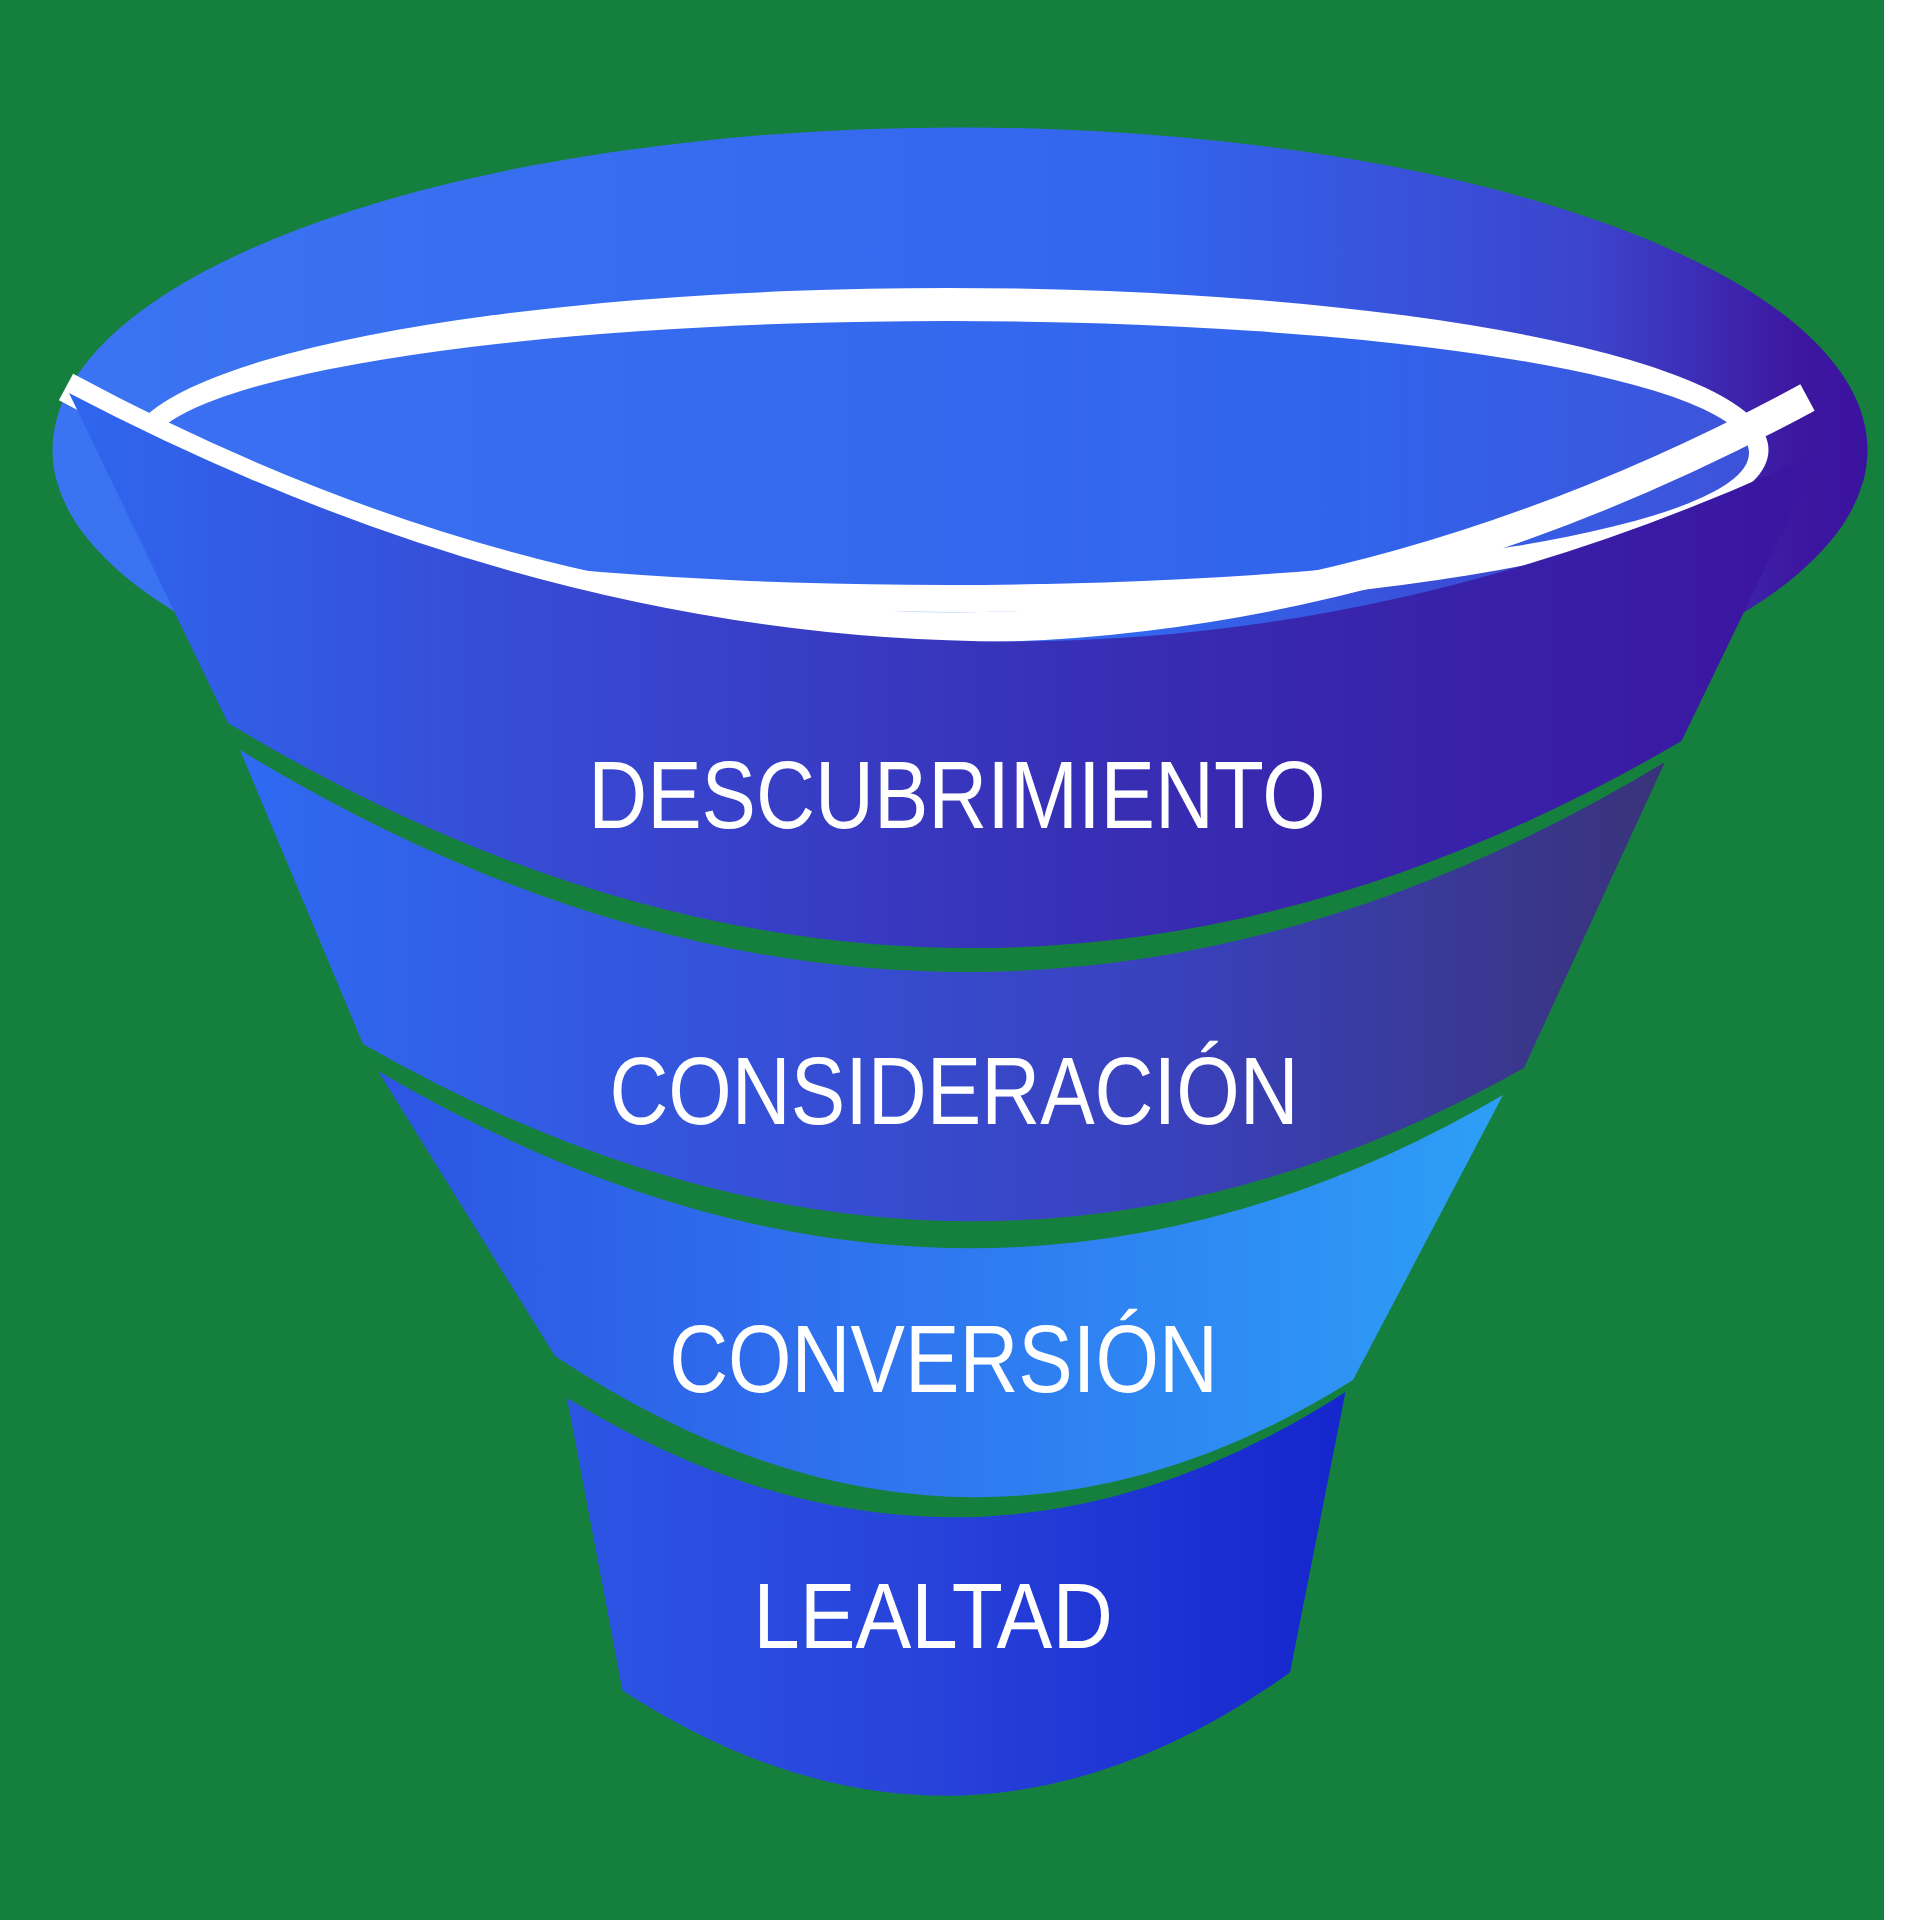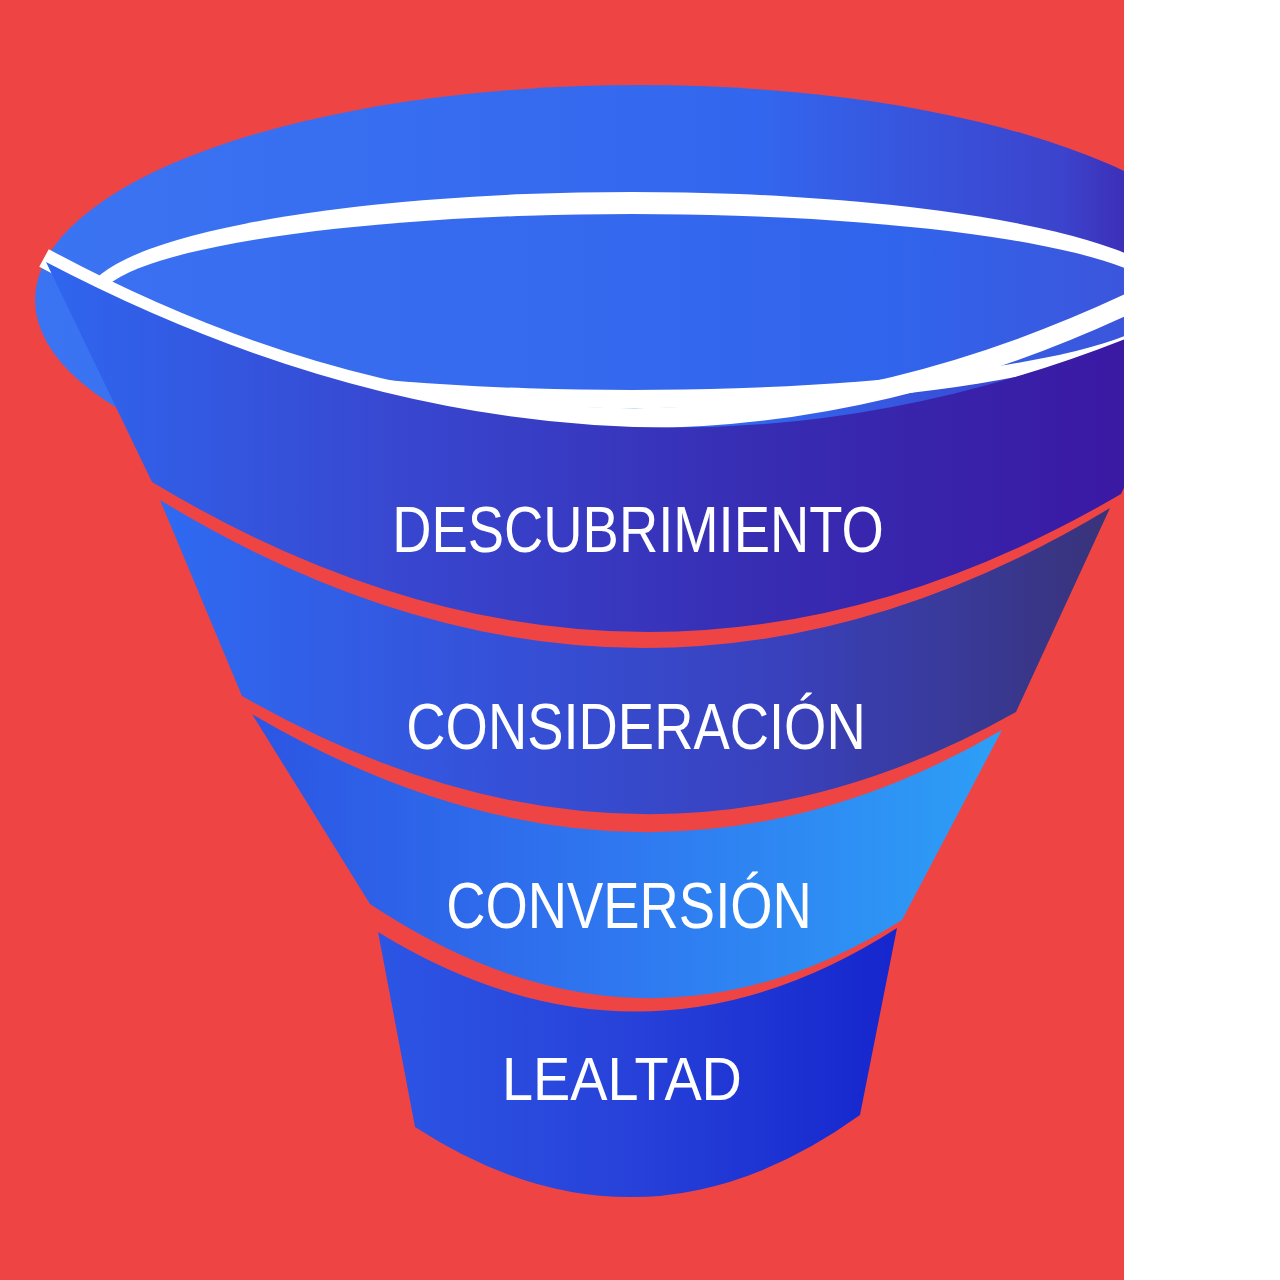--- a/index.html
+++ b/index.html
@@ -3,23 +3,23 @@
 <meta charset="utf-8">
 <style>
   html, body {
     margin: 0;
     padding: 0;
     background: #ffffff;
     font-family: "Liberation Sans", sans-serif;
   }
   .canvas {
     position: relative;
-    width: 1124px;
+    width: 1256px;
     height: 1280px;
-    background: #ef4444;
+    background: #15803d;
     overflow: hidden;
   }
   .funnel-svg {
     position: absolute;
     left: 0;
     top: 0;
     width: 1280px;
     height: 1280px;
     display: block;
   }

